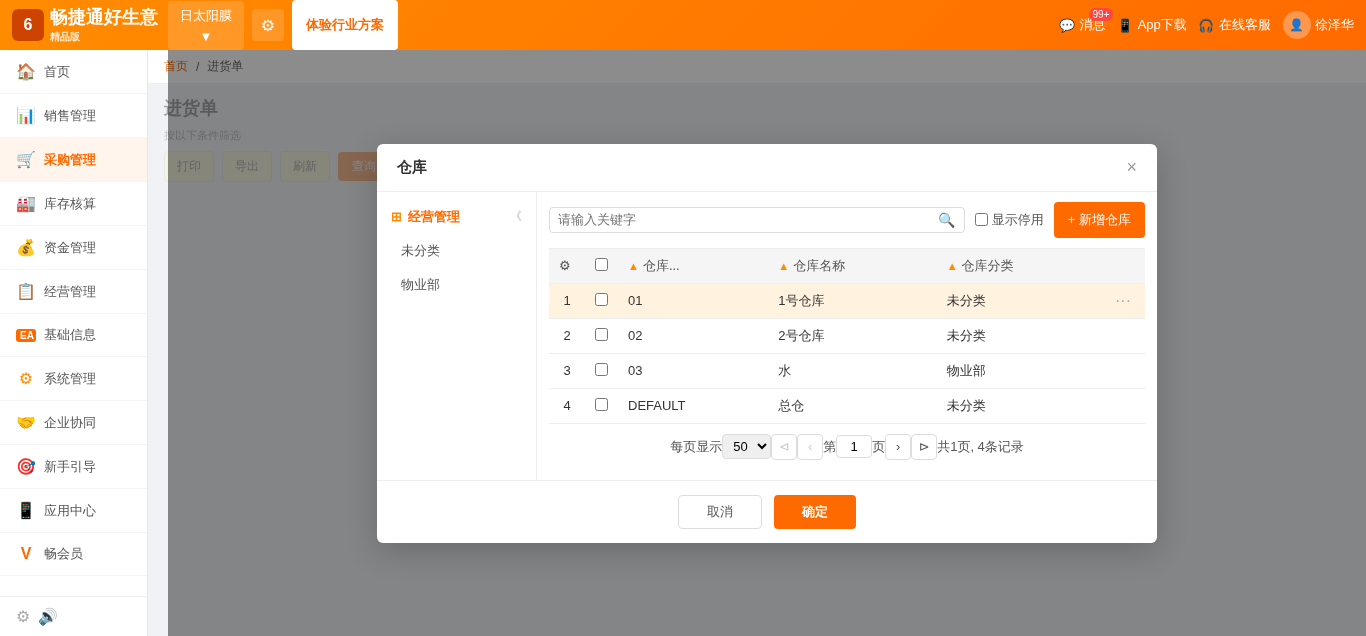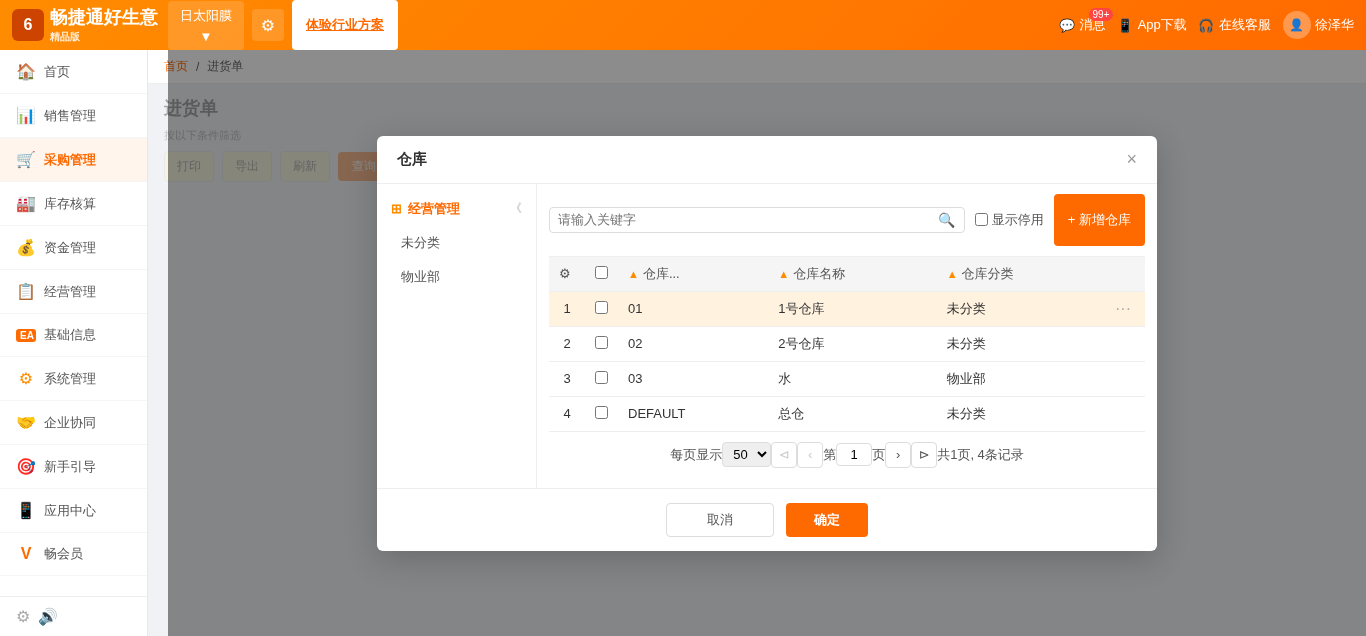--- a/index.html
+++ b/index.html
@@ -54,21 +54,20 @@
     }
     .nav-btn-orange {
       background: white;
       color: #ff6a00;
       border: none;
       padding: 16px 14px;
       border-radius: 4px;
       font-size: 13px;
       cursor: pointer;
       font-weight: bold;
-      text-decoration: underline;
     }
     .nav-right { display: flex; align-items: center; gap: 12px; margin-left: auto; color: white; font-size: 13px; }
     .nav-right-item { display: flex; align-items: center; gap: 4px; cursor: pointer; position: relative; }
     .badge {
       background: #ff4444;
       color: white;
       font-size: 10px;
       padding: 1px 4px;
       border-radius: 8px;
       position: absolute;
@@ -204,21 +203,21 @@
     .search-box input {
       border: none; outline: none; font-size: 13px; color: #999; width: 100%;
     }
     .search-icon { color: #aaa; font-size: 14px; cursor: pointer; }
     .show-disabled-label { display: flex; align-items: center; gap: 4px; font-size: 13px; color: #555; cursor: pointer; }
     .show-disabled-label input[type=checkbox] { cursor: pointer; }
     .add-btn {
       background: #ff6a00;
       color: white;
       border: none;
-      padding: 17px 14px;
+      padding: 9px 14px;
       border-radius: 4px;
       font-size: 13px;
       cursor: pointer;
       white-space: nowrap;
     }
 
     
     .data-table { width: 100%; border-collapse: collapse; font-size: 13px; }
     .data-table thead tr { background: #f5f5f5; }
     .data-table th {
@@ -275,21 +274,21 @@
 
     
     .modal-footer {
       display: flex; justify-content: center; gap: 12px;
       padding: 14px 20px;
       border-top: 1px solid #eee;
     }
     .btn-cancel {
       background: white;
       border: 1px solid #ddd;
-      padding: 7px 40px;
+      padding: 7px 28px;
       border-radius: 4px;
       font-size: 13px;
       cursor: pointer;
       color: #555;
     }
     .btn-confirm {
       background: #ff6a00;
       border: none;
       padding: 7px 28px;
       border-radius: 4px;

